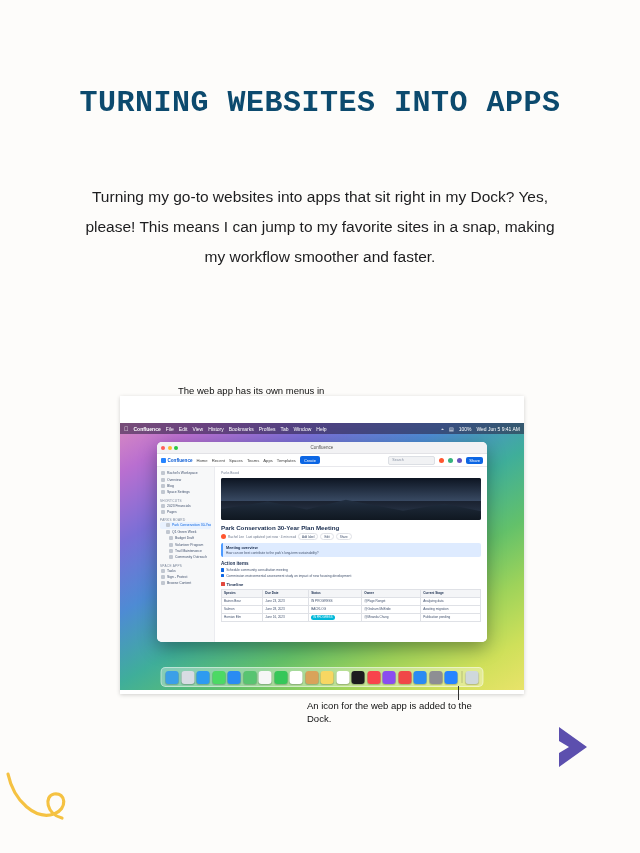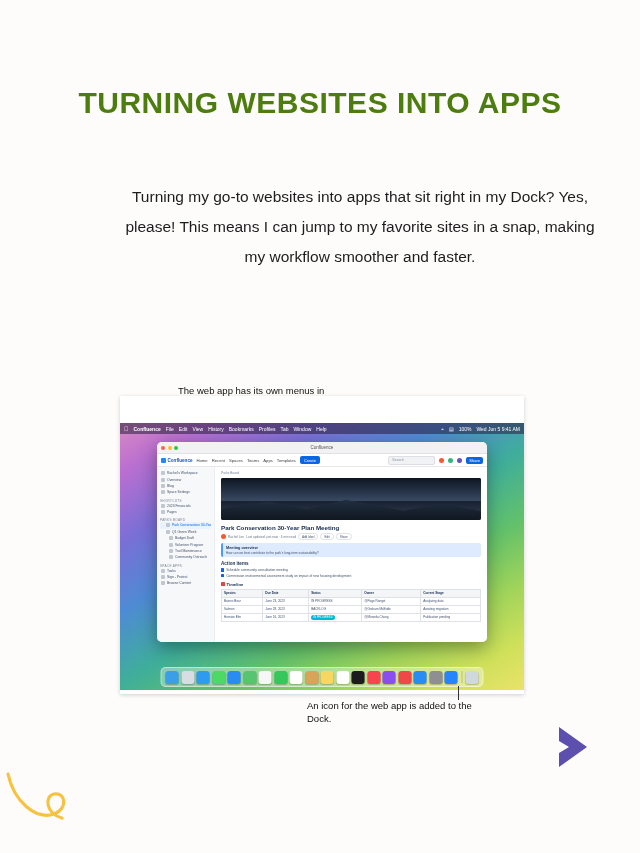--- a/index.html
+++ b/index.html
@@ -19,35 +19,34 @@
   .page-title {
     position: absolute;
     left: 70px;
     top: 85px;
     width: 500px;
     text-align: center;
     font-size: 30px;
     line-height: 1.22;
     font-weight: bold;
     letter-spacing: 0.5px;
-    color: #4d7c0f;
+    color: #0c4a6e;
     text-transform: uppercase;
-    font-family: Liberation Sans, sans-serif;
+    font-family: Liberation Mono, monospace;
   }
 
   .page-body {
     position: absolute;
     left: 85px;
     top: 182px;
     width: 470px;
     text-align: center;
     font-size: 15.5px;
     line-height: 1.95;
     color: #1d1d1f;
-    margin-left: 40px;
   }
 
   
   .callout {
     position: absolute;
     font-size: 9.5px;
     line-height: 1.35;
     color: #111;
   }
   .callout-top { left: 178px; top: 385px; width: 160px; }

